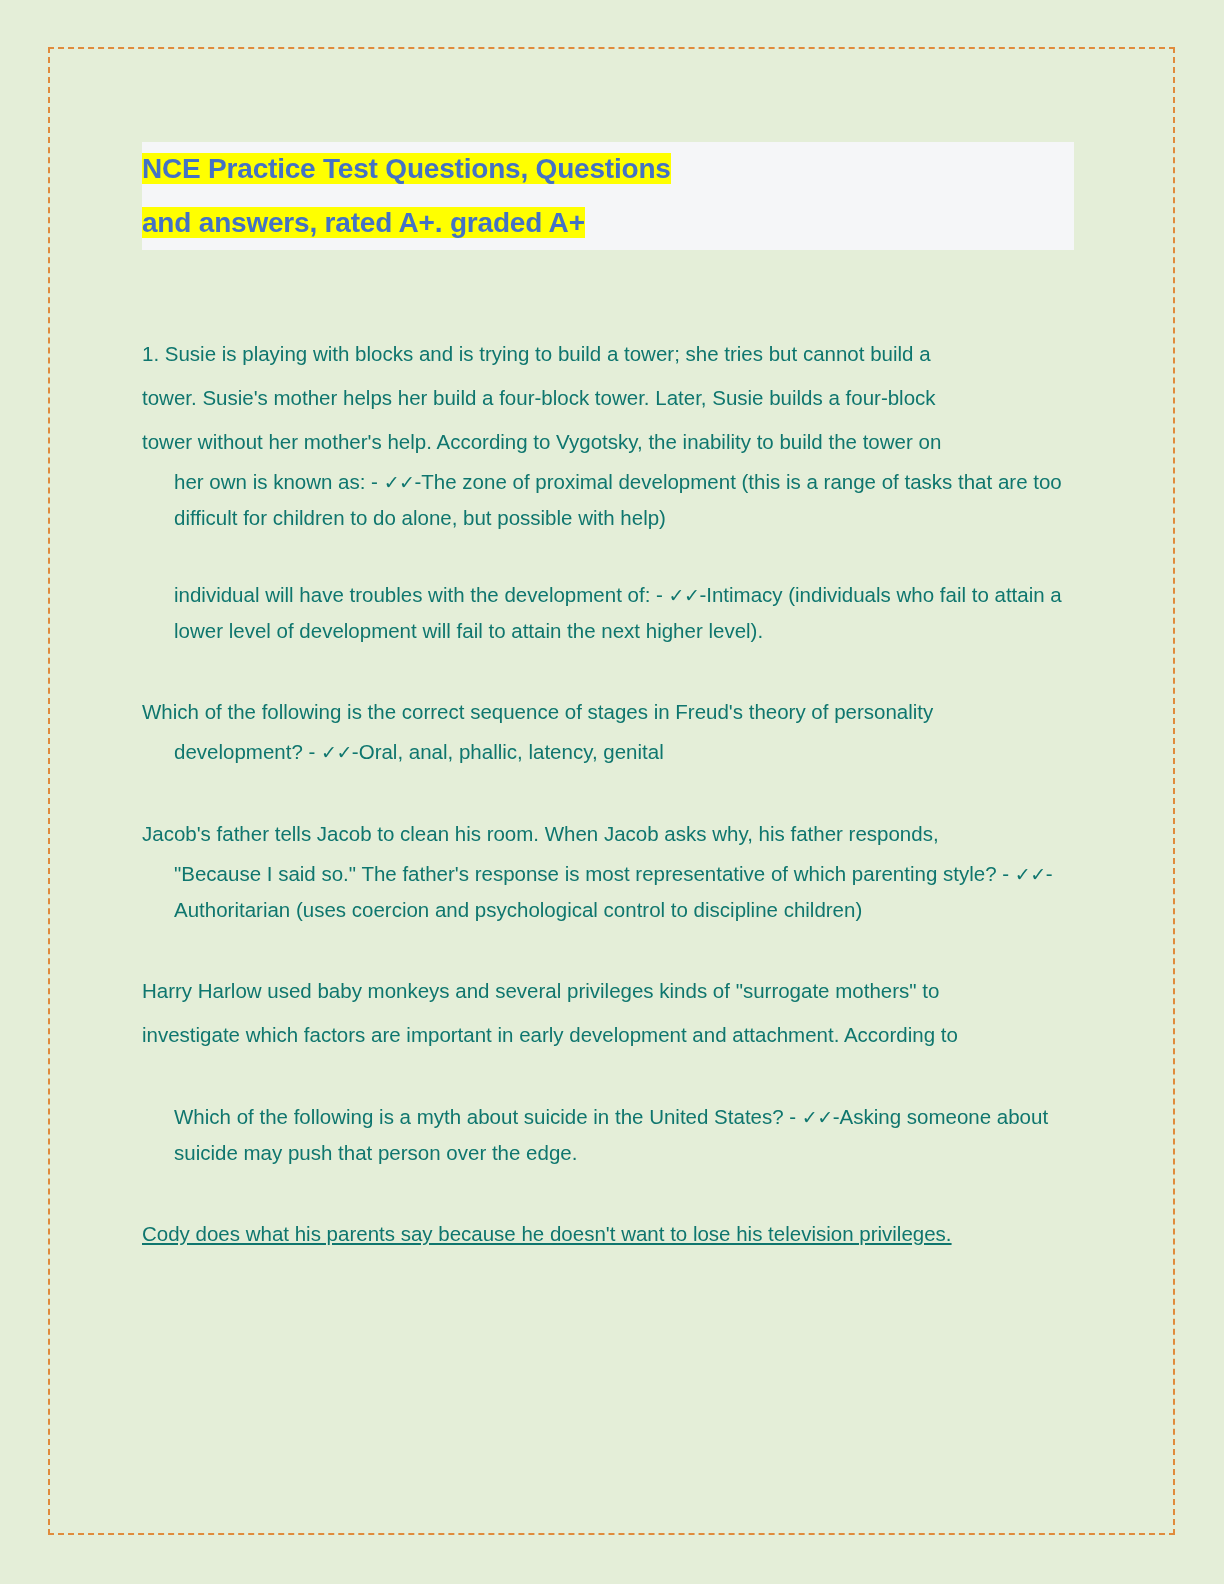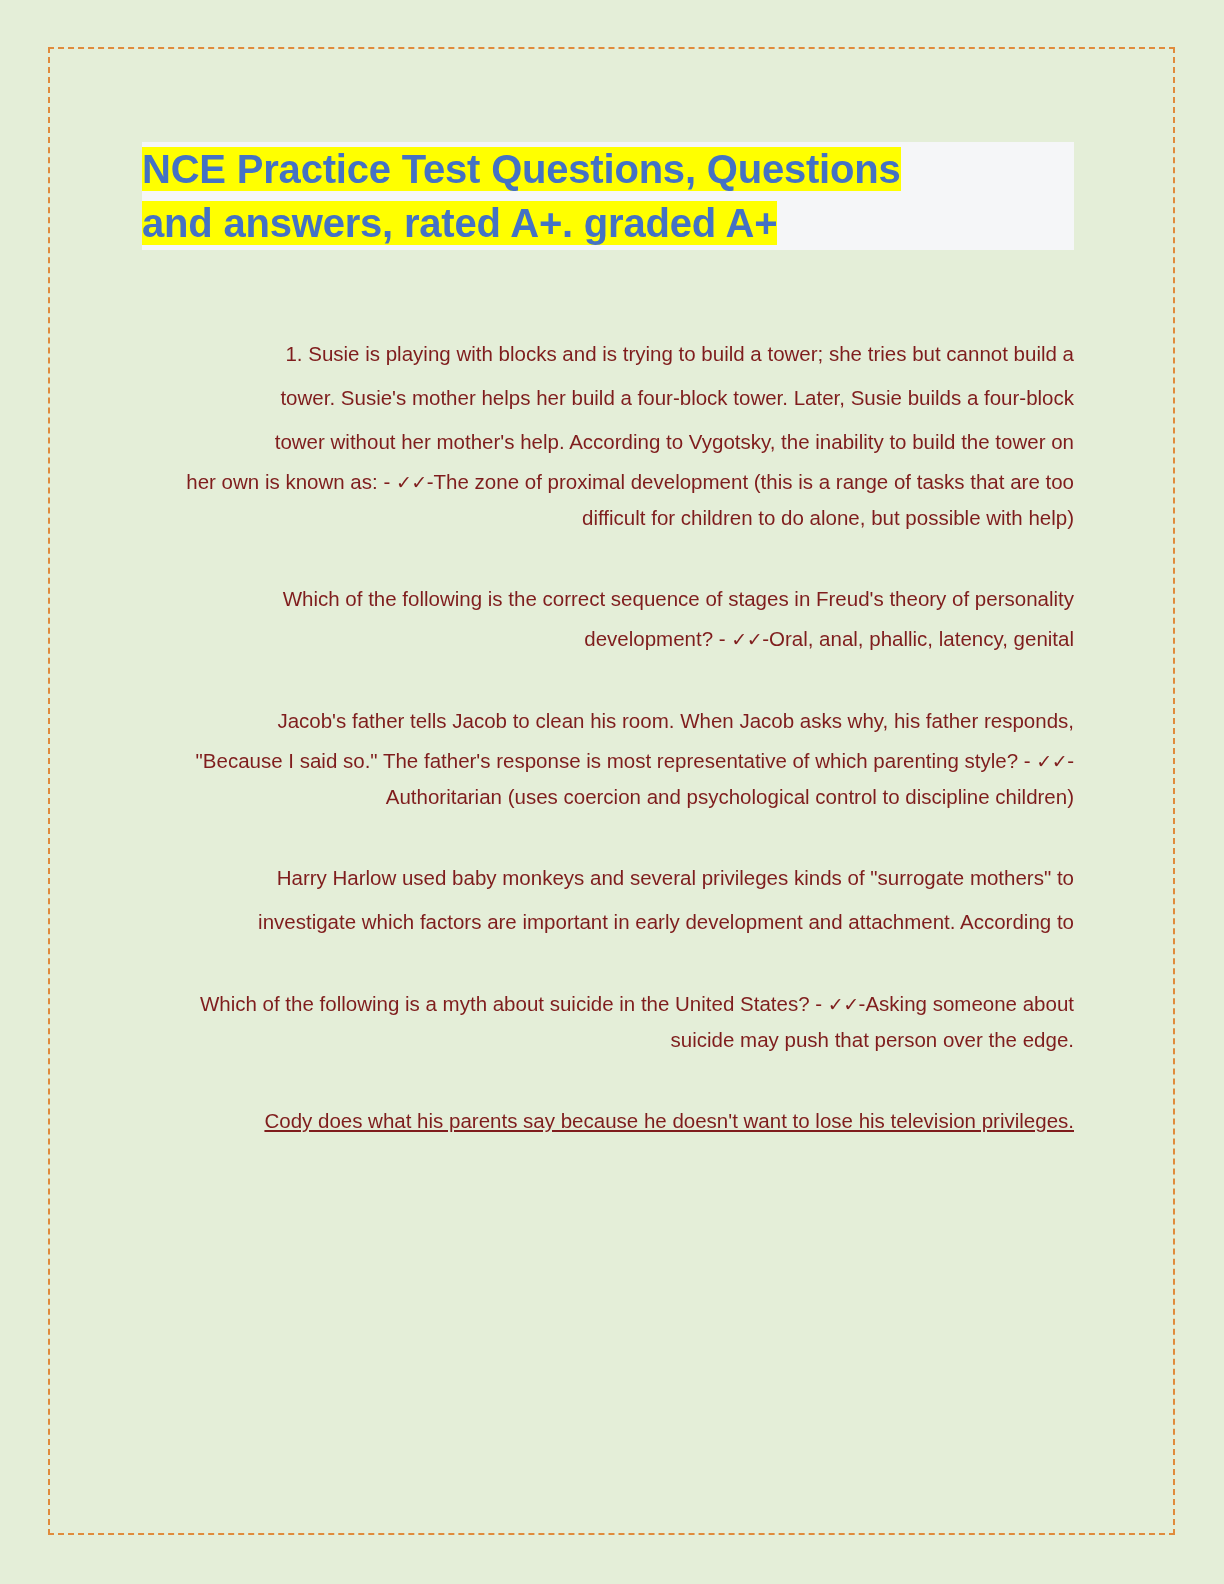--- a/index.html
+++ b/index.html
@@ -48,41 +48,40 @@
     width: 932px;
     height: 108px;
     background: #f5f6f8;
     z-index: 0;
   }
   #doc-title {
     position: relative;
     z-index: 1;
     margin: 0;
     font-family: "Liberation Sans", sans-serif;
-    font-size: 40px;
+    font-size: 28px;
     font-weight: bold;
     line-height: 54px;
     letter-spacing: -0.2px;
     color: #4472c4;
     width: 932px;
   }
   #doc-title .hl {
     background: #ffff00;
     box-decoration-break: clone;
     -webkit-box-decoration-break: clone;
   }
 
   
   #body-content {
     margin-top: 82px;
     font-family: "Liberation Sans Narrow", "Liberation Sans", sans-serif;
     font-size: 20.5px;
-    color: #7f1d1d;
+    color: #0f766e;
     width: 932px;
-    text-align: right;
   }
 
   .qa-block {
     margin: 0 0 42px 0;
   }
   .qa-block:last-child {
     margin-bottom: 0;
     text-decoration: underline;
   }
 
@@ -116,20 +115,21 @@
   </div>
 
   <div id="body-content">
       <div class="qa-block">
         <div class="q-line">1. Susie is playing with blocks and is trying to build a tower; she tries but cannot build a</div>
         <div class="q-line">tower. Susie's mother helps her build a four-block tower. Later, Susie builds a four-block</div>
         <div class="q-line">tower without her mother's help. According to Vygotsky, the inability to build the tower on</div>
         <div class="a-run"><span>her own is known as: - </span><span class="check">✓✓</span><span>-The zone of proximal development (this is a range of tasks that are too difficult for children to do alone, but possible with help)</span></div>
       </div>
       <div class="qa-block">
+        <div class="a-run"><span>individual will have troubles with the development of: - </span><span class="check">✓✓</span><span>-Intimacy (individuals who fail to attain a lower level of development will fail to attain the next higher level).</span></div>
       </div>
       <div class="qa-block">
         <div class="q-line">Which of the following is the correct sequence of stages in Freud's theory of personality</div>
         <div class="a-run"><span>development? - </span><span class="check">✓✓</span><span>-Oral, anal, phallic, latency, genital</span></div>
       </div>
       <div class="qa-block">
         <div class="q-line">Jacob's father tells Jacob to clean his room. When Jacob asks why, his father responds,</div>
         <div class="a-run"><span>"Because I said so." The father's response is most representative of which parenting style? - </span><span class="check">✓✓</span><span>-Authoritarian (uses coercion and psychological control to discipline children)</span></div>
       </div>
       <div class="qa-block">

